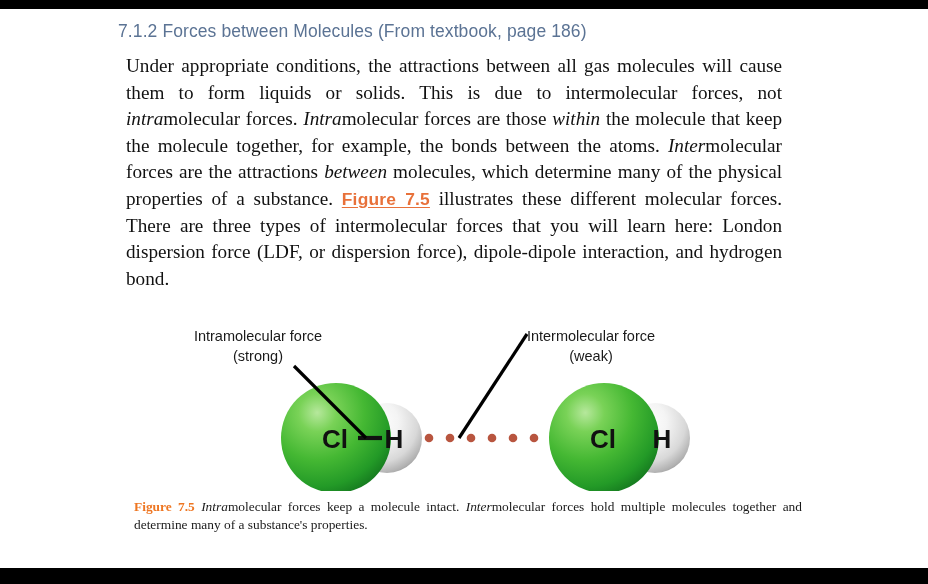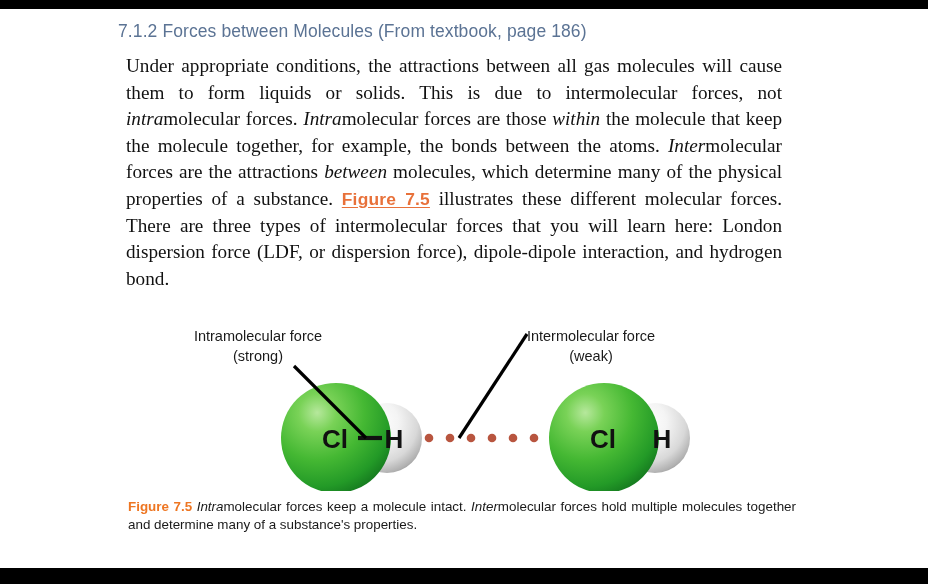--- a/index.html
+++ b/index.html
@@ -80,27 +80,27 @@
   .figure-block {
     position: relative;
     margin-top: 24px;
     width: 672px;
     height: 175px;
   }
   .figure-svg { display: block; }
 
   
   .caption {
-    font-family: Liberation Sans, sans-serif;
+    font-family: Liberation Serif, serif;
     font-size: 13.4px;
     line-height: 17.5px;
     color: #1a1a1a;
     text-align: justify;
     text-justify: inter-word;
-    margin: 7px 0 0 10px;
+    margin: 7px 0 0 16px;
     width: 668px;
   }
   .caption .cap-label {
     color: #ee7622;
     font-weight: bold;
   }
   .caption i { font-style: italic; }
 </style>
 </head>
 <body>

